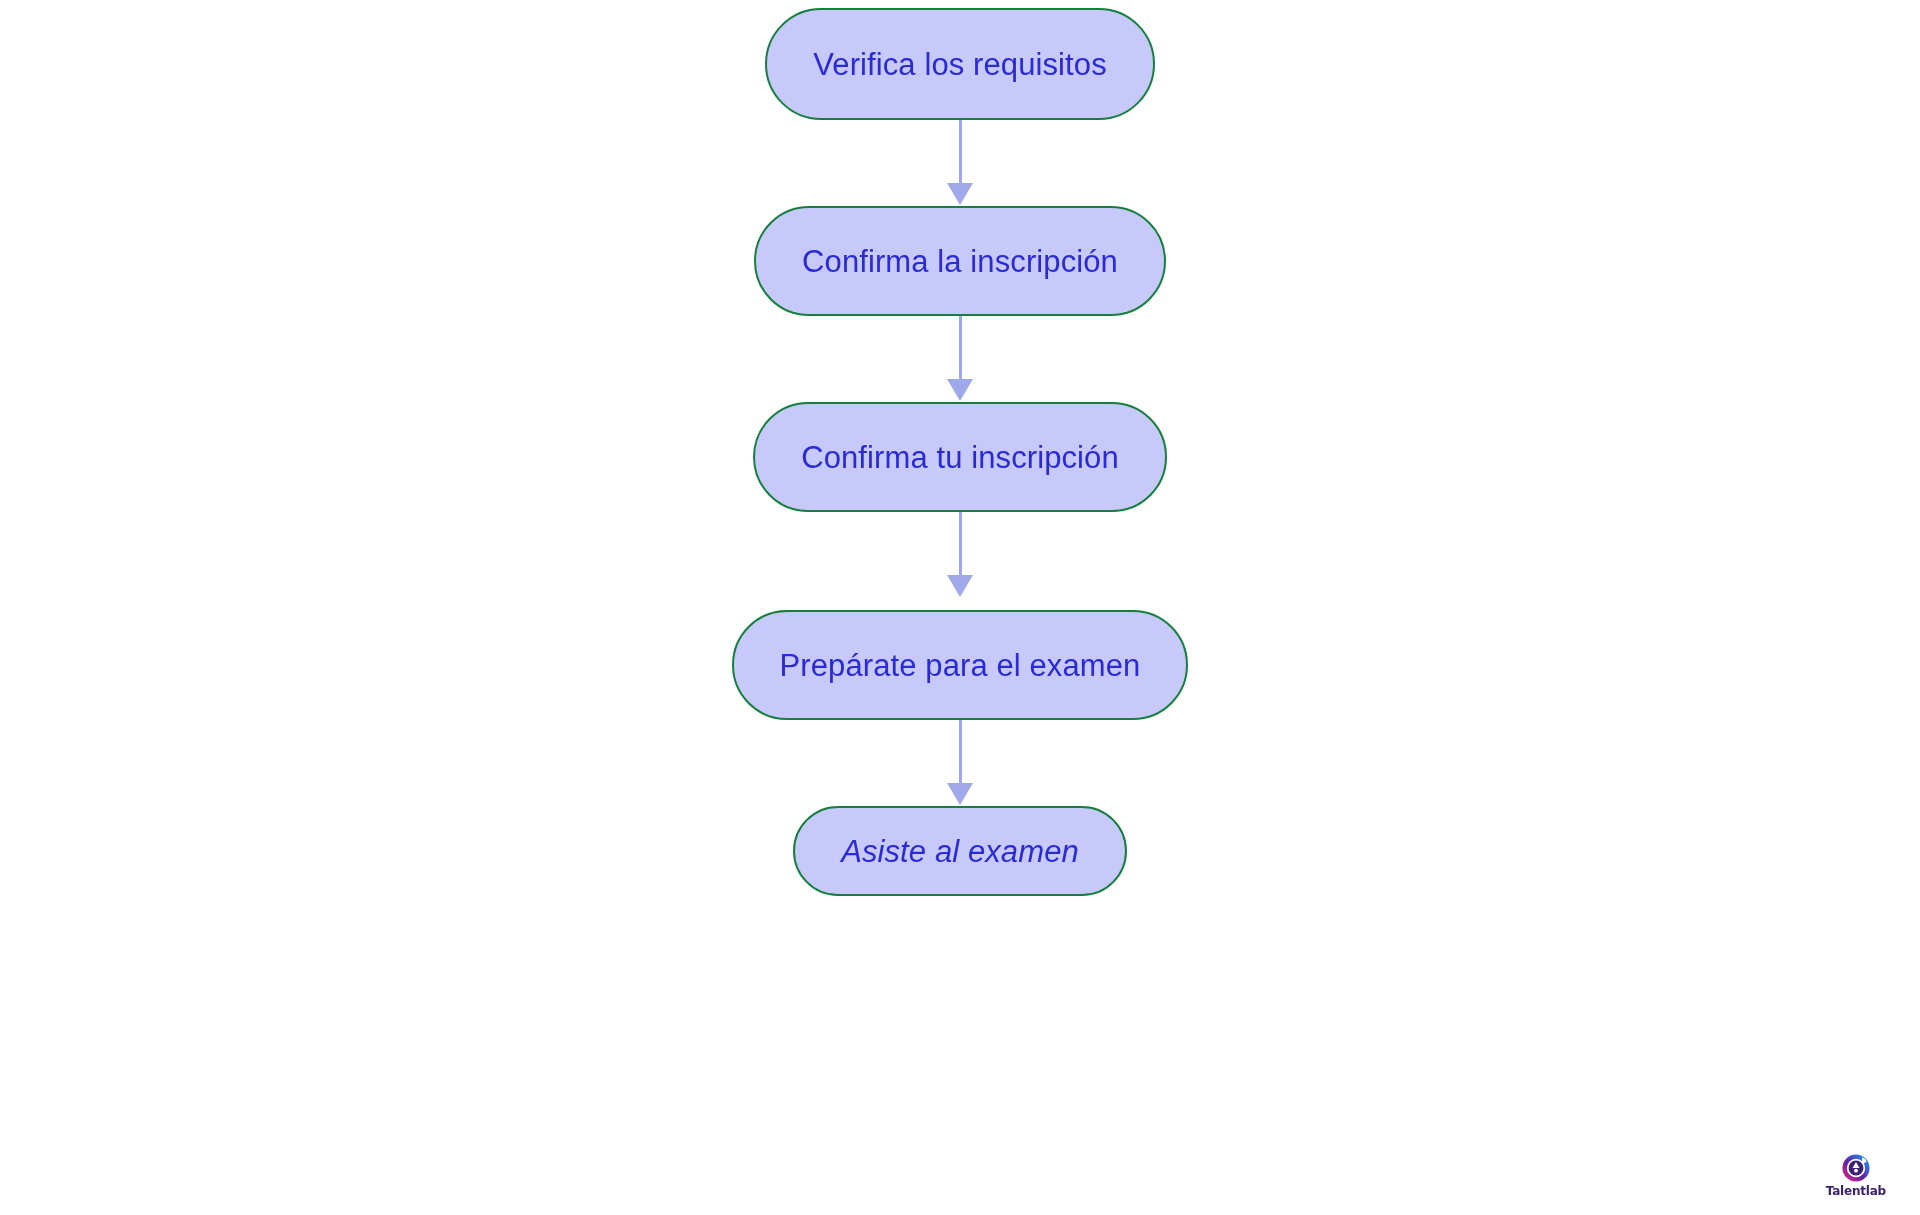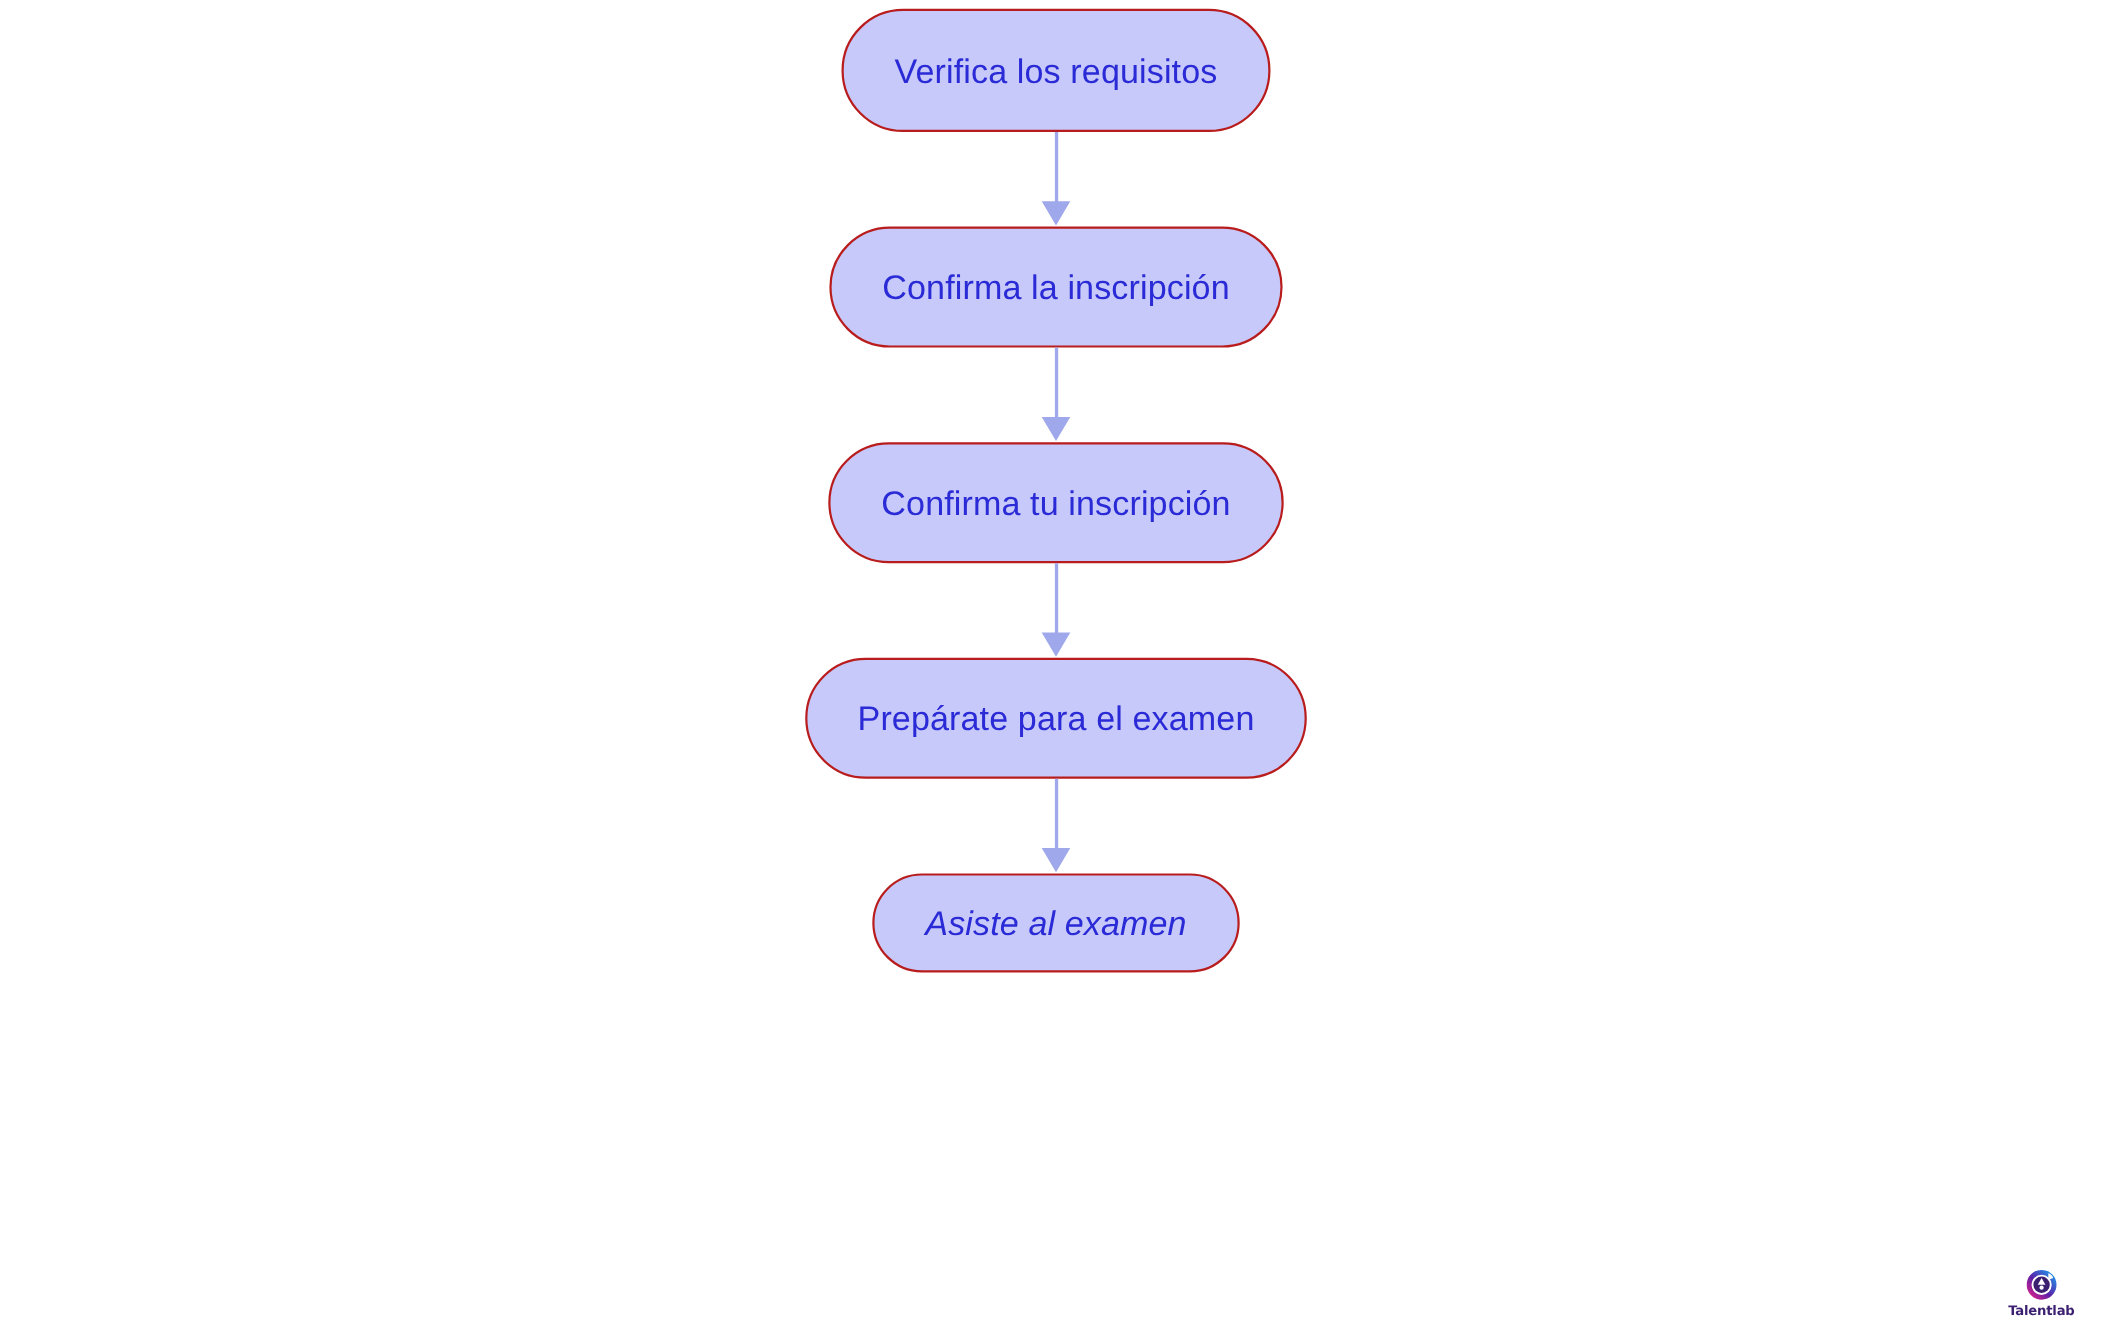--- a/index.html
+++ b/index.html
@@ -33,38 +33,38 @@
     display: flex;
     flex-direction: column;
     align-items: center;
   }
 
   
   .node {
     position: relative;
     box-sizing: border-box;
     background: #c6c9f9;
-    border: 2px solid #b91c1c;
+    border: 2px solid #15803d;
     border-radius: 999px;
     display: flex;
     align-items: center;
     padding: 0 46px;
     color: #2a2ad6;
     font-size: 31px;
     font-weight: 400;
     line-height: 1;
     letter-spacing: 0.1px;
     white-space: nowrap;
     user-select: none;
   }
 
   .node-0 { margin-top: 8px;  height: 112px; }
   .node-1 { height: 110px; }
   .node-2 { height: 110px; }
-  .node-3 { height: 110px; }
+  .node-3 { height: 110px; margin-top: 12px; }
   .node-4 { height: 90px; font-style: italic; }
 
   
   .connector {
     position: relative;
     width: 30px;
     height: 86px;
     display: flex;
     flex-direction: column;
     align-items: center;

